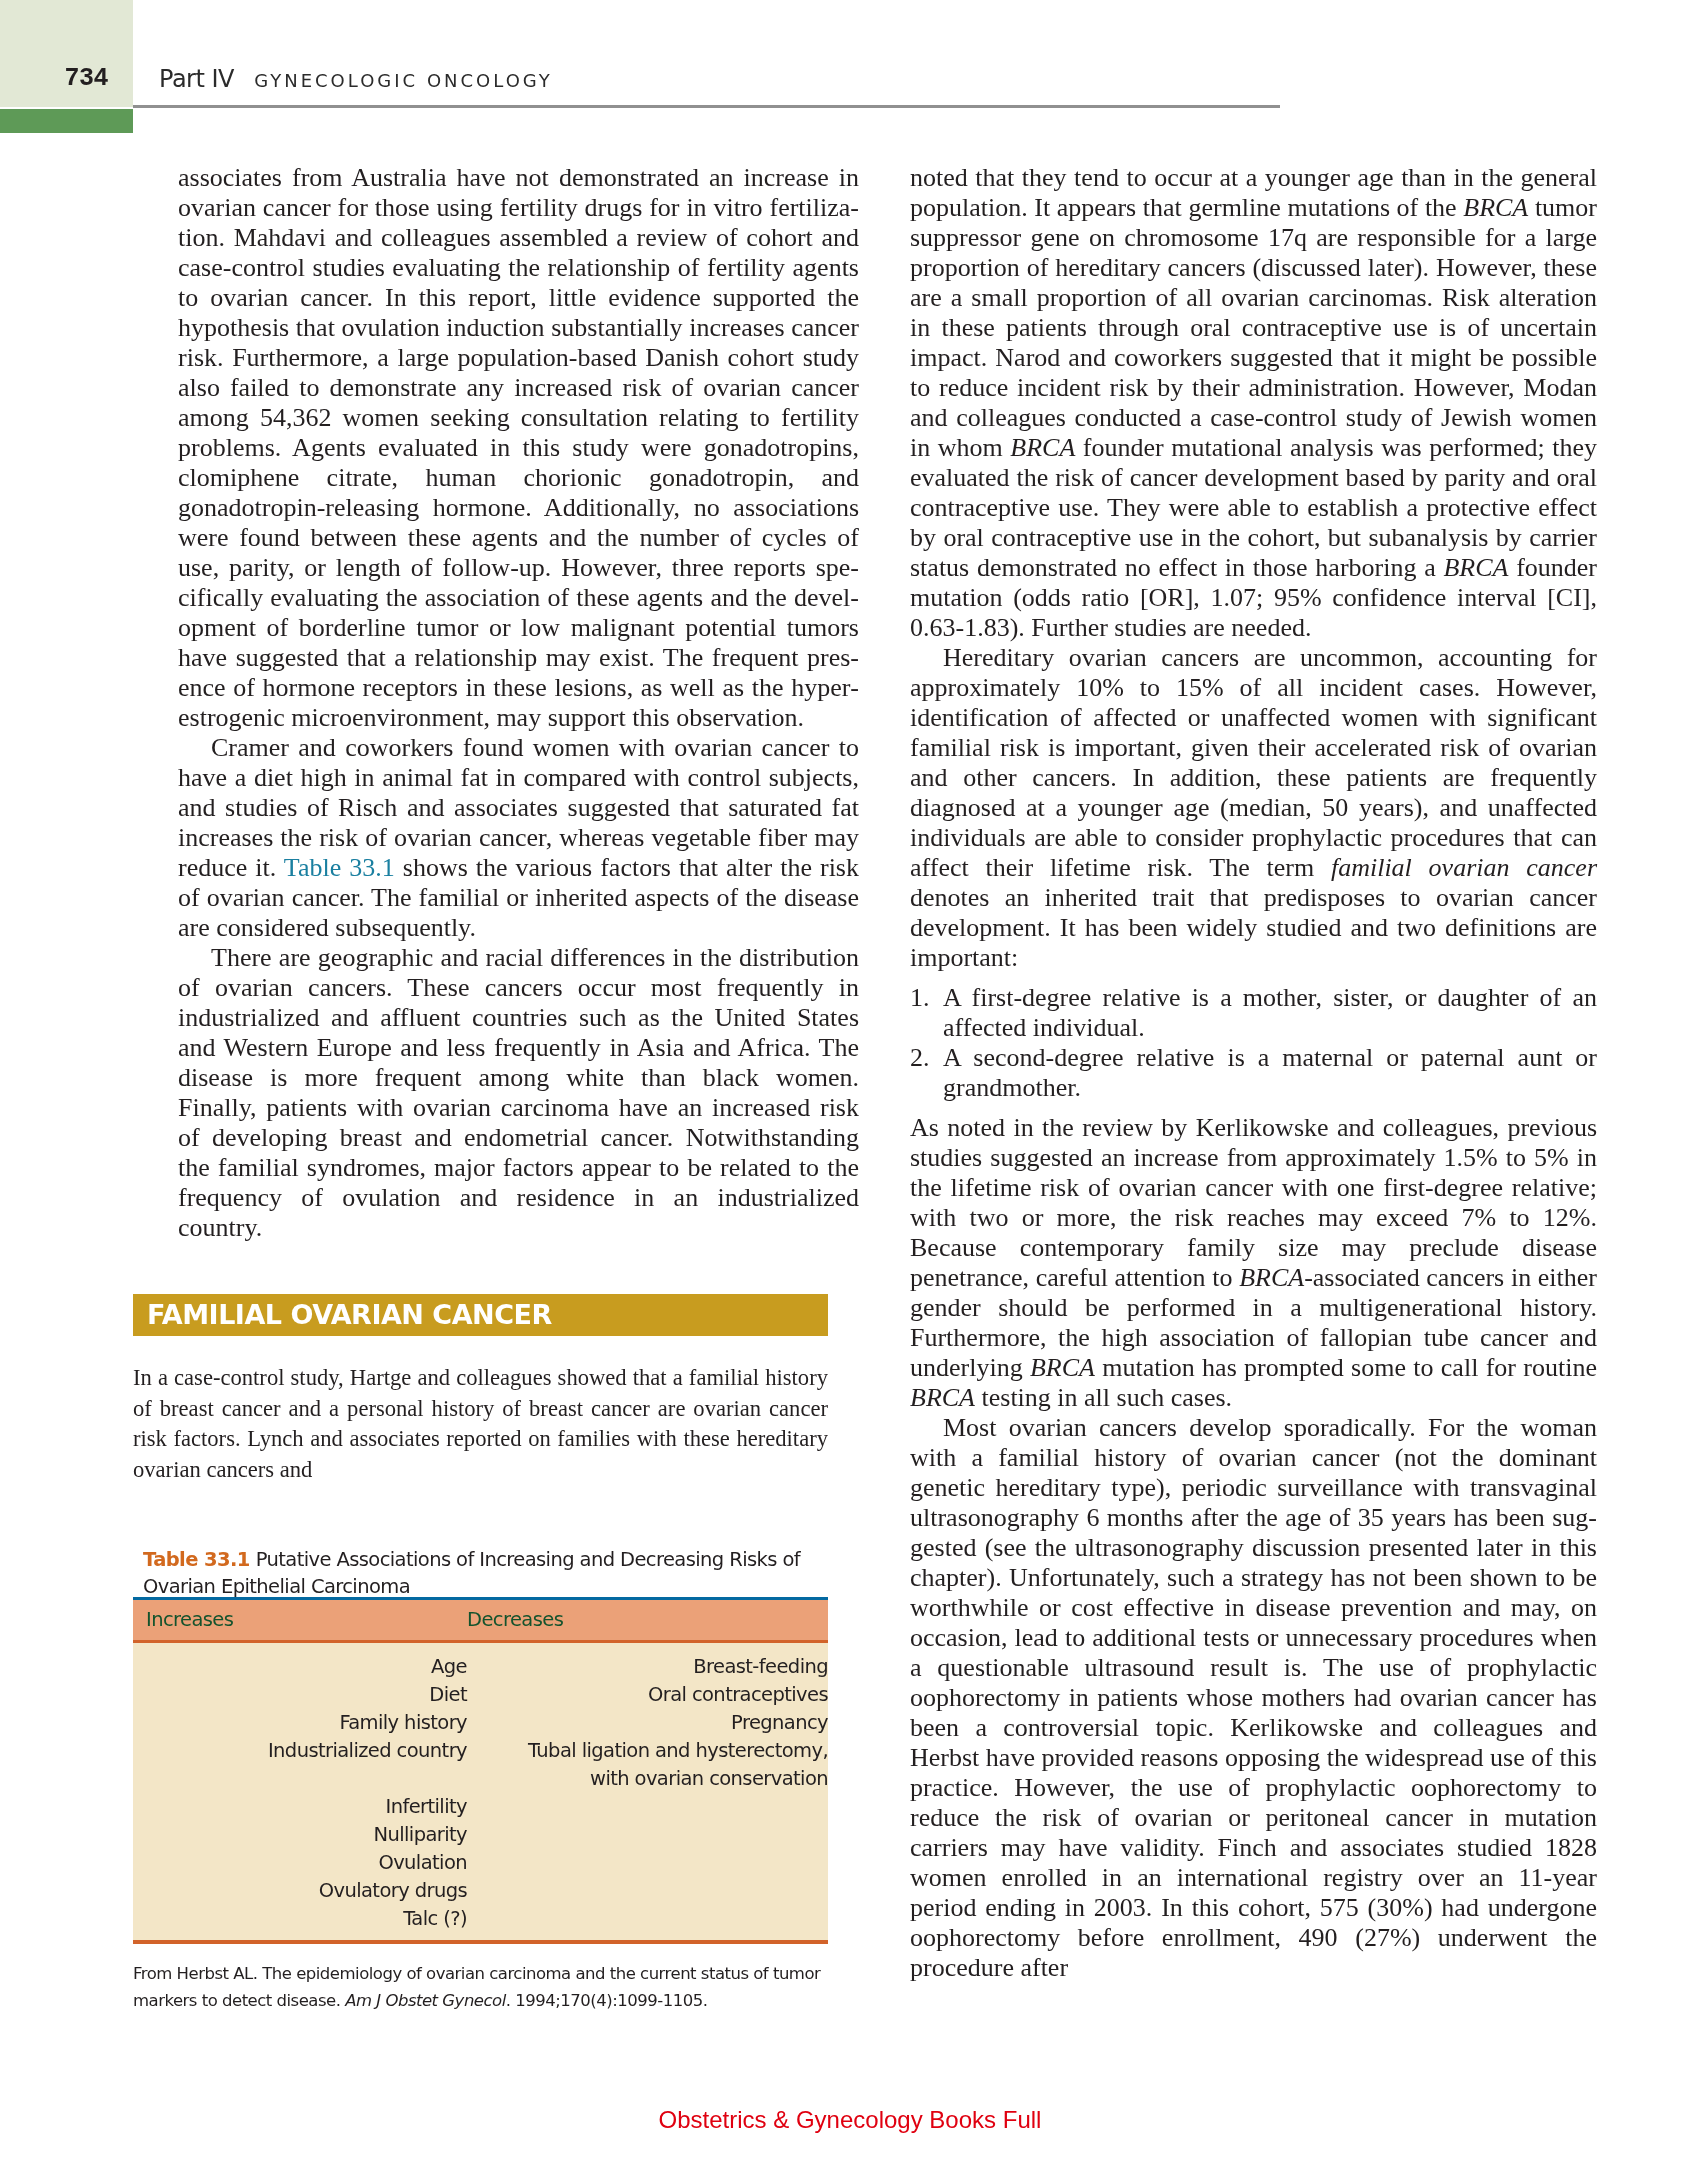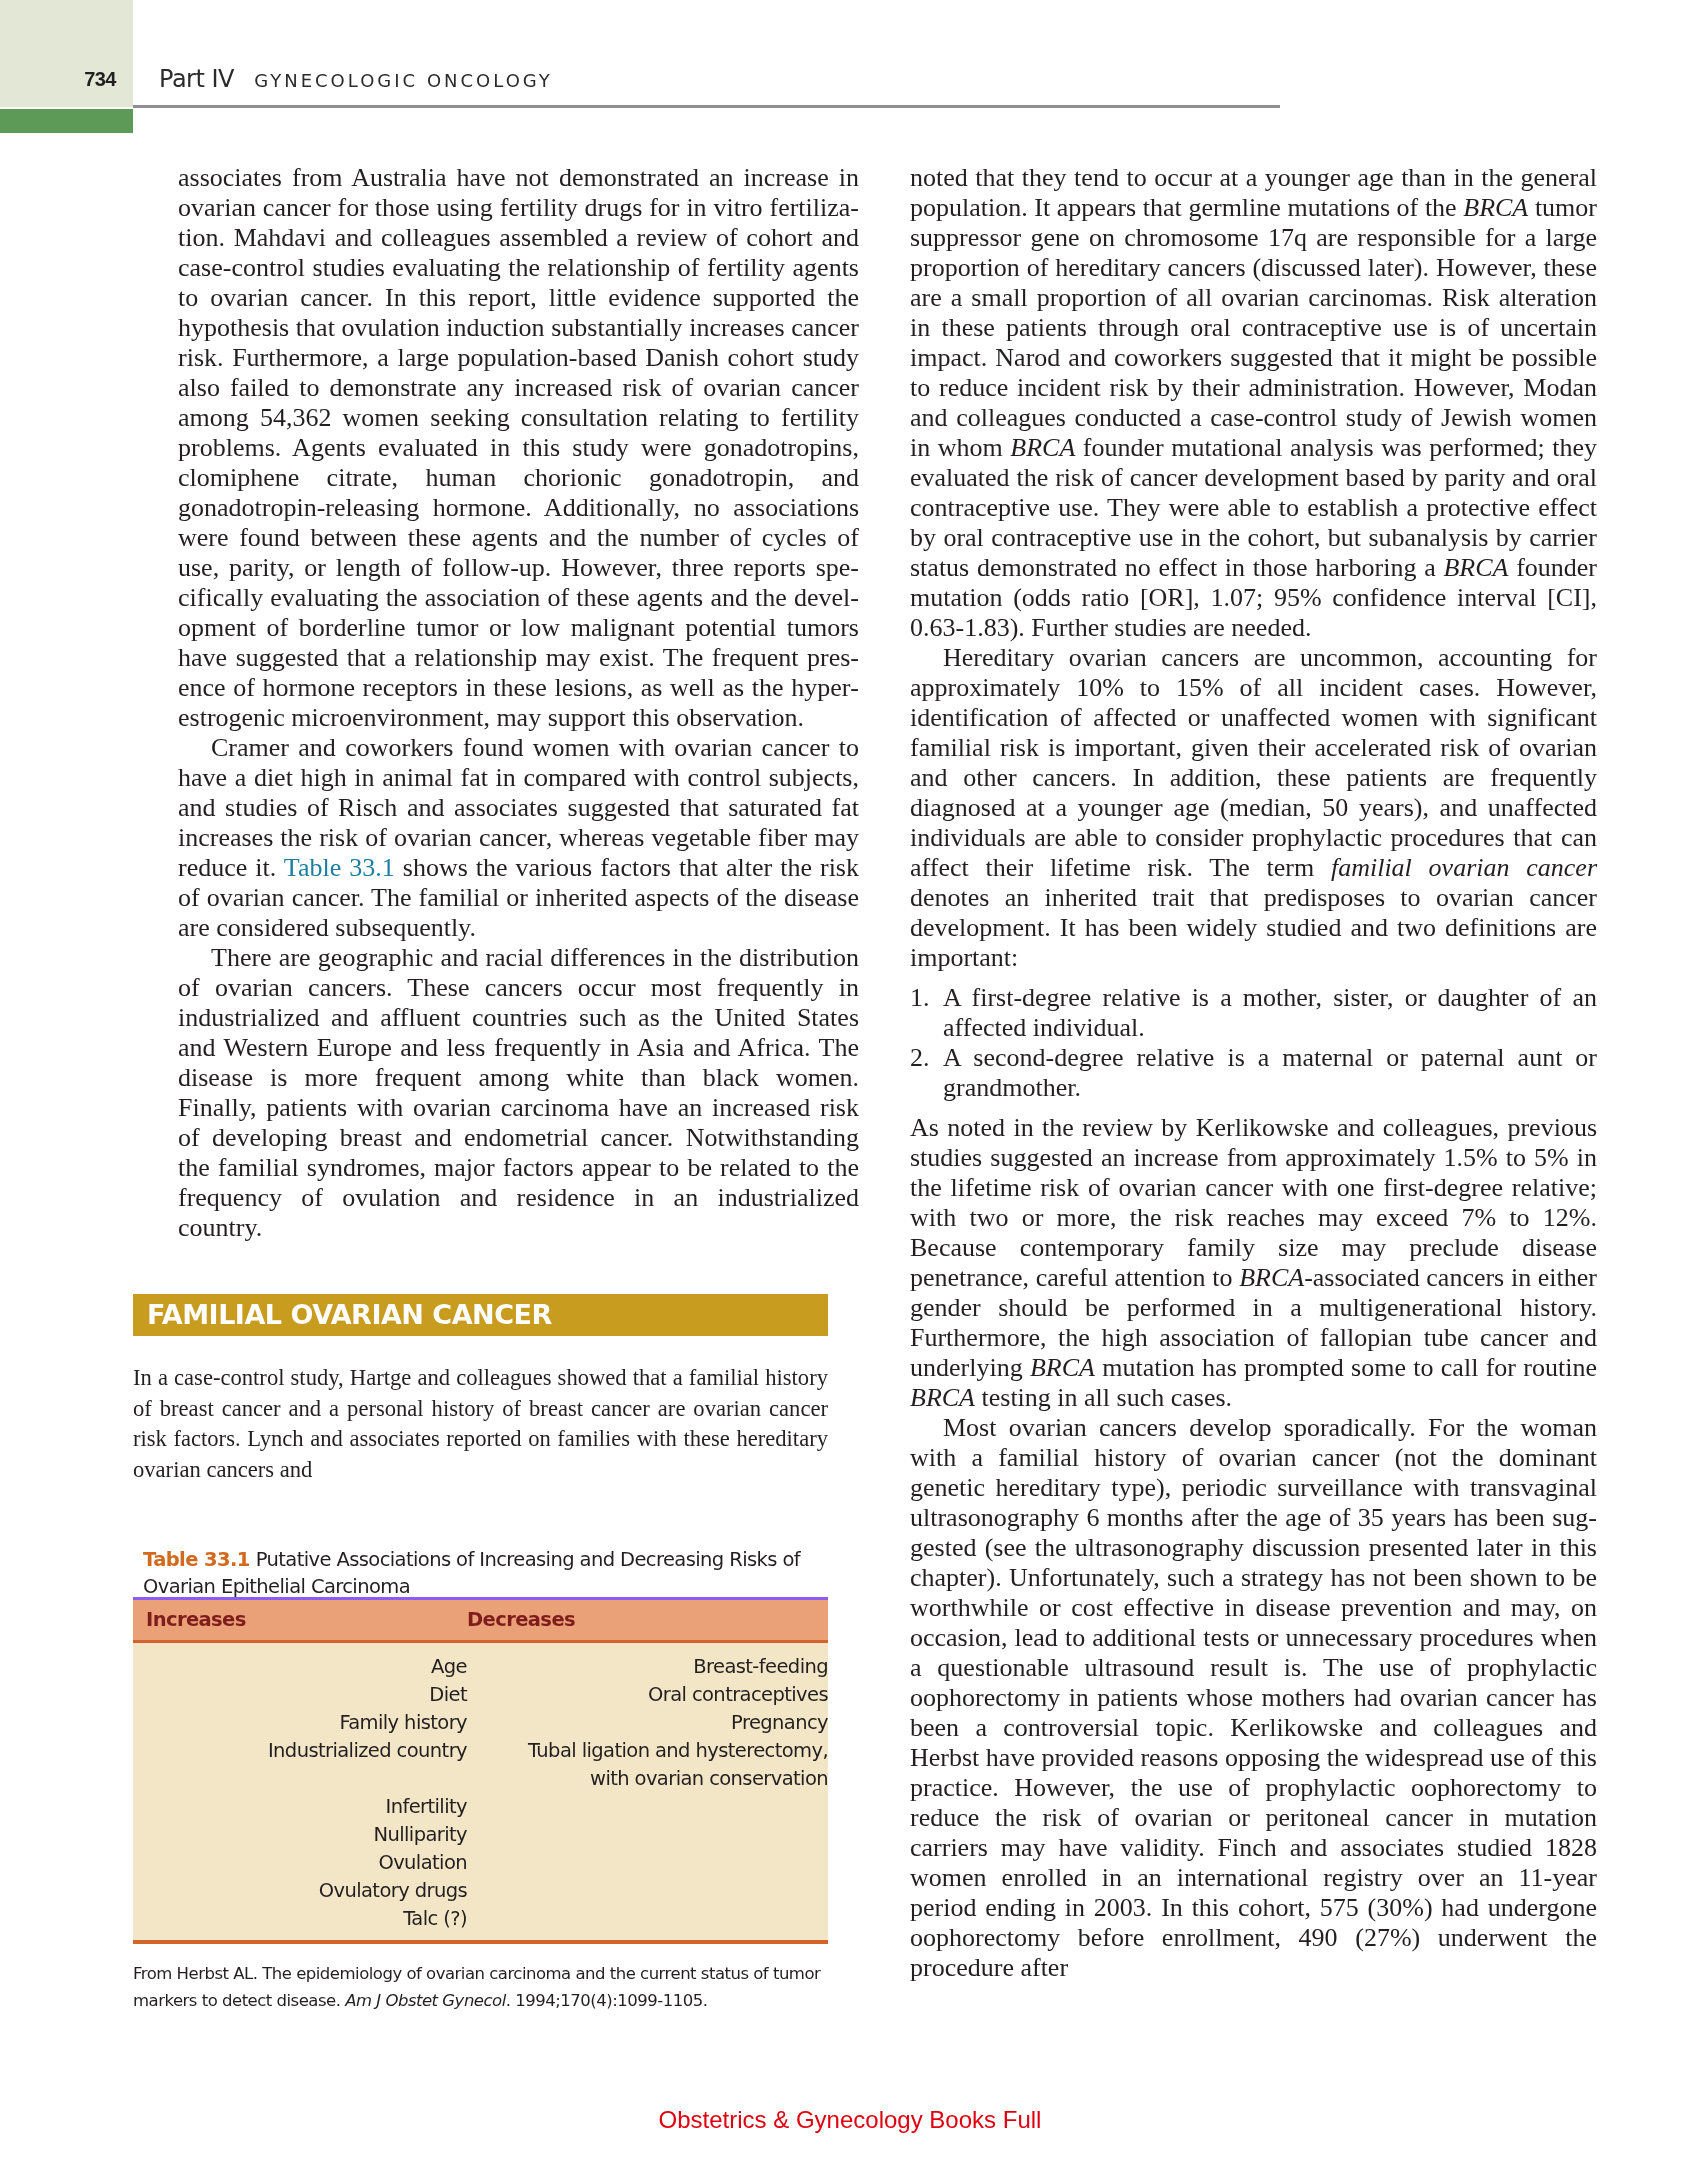--- a/index.html
+++ b/index.html
@@ -1,21 +1,21 @@
 <!DOCTYPE html>
 <html><head>
 <meta charset="utf-8">
 <style>
   html, body { margin: 0; padding: 0; background: #ffffff; }
   body { width: 1700px; height: 2175px; position: relative; overflow: hidden; color: #231f20; }
 
   
   .tab-light { position: absolute; left: 0; top: 0; width: 133px; height: 107px; background: #e2e8d5; }
   .tab-dark { position: absolute; left: 0; top: 109px; width: 133px; height: 24px; background: #5e9a57; }
-  .page-num { position: absolute; left: 0; top: 64px; width: 108px; text-align: right; font-family: Liberation Sans, sans-serif; font-weight: bold; font-size: 20px; color: #231f20; line-height: 30px; letter-spacing: -0.5px; margin-left: 8px; }
+  .page-num { position: absolute; left: 0; top: 64px; width: 108px; text-align: right; font-family: Liberation Mono, monospace; font-weight: bold; font-size: 25px; color: #231f20; line-height: 30px; letter-spacing: -0.5px; }
   .running-head { position: absolute; left: 159px; top: 64px; font-family: "DejaVu Sans", sans-serif; font-size: 24px; line-height: 30px; color: #2b2b2b; letter-spacing: 0.5px; }
   .running-head .part { letter-spacing: -0.5px; margin-right: 12px; }
   .running-head .title { letter-spacing: 3px; font-size: 18px; }
   .rule { position: absolute; left: 133px; top: 105px; width: 1147px; height: 3px; background: #909090; }
 
   
   .col { position: absolute; top: 163px; width: 681px; font-family: "Liberation Serif", serif; font-size: 26px; line-height: 30px; text-align: justify; hyphens: manual; margin-left: 45px; }
   .col-left { left: 133px; }
   .col-right { left: 865px; width: 687px; }
   .col p { margin: 0; }
@@ -28,21 +28,21 @@
   .section-body p { margin: 0; }
 
   ol.defs { margin: 10px 0 10px 0; padding: 0; list-style: none; }
   ol.defs li { position: relative; padding-left: 33px; text-align: justify; }
   ol.defs li .num { position: absolute; left: 0; top: 0; }
 
   
   .tbl-caption { position: absolute; left: 143px; top: 1546px; width: 695px; font-family: "DejaVu Sans", sans-serif; font-size: 19.5px; line-height: 27px; color: #231f20; letter-spacing: -0.6px; }
   .tbl-caption .label { color: #d2691e; font-weight: bold; margin-right: 6px; }
   .tbl { position: absolute; left: 133px; top: 1597px; width: 695px; }
-  .tbl-head { background: #eba178; border-top: 3px solid #8b5cf6; border-bottom: 3px solid #d2632a; height: 40px; display: flex; font-family: "DejaVu Sans", sans-serif; font-weight: bold; font-size: 19.5px; line-height: 40px; letter-spacing: -0.6px; color: #7f1d1d; }
+  .tbl-head { background: #eba178; border-top: 3px solid #0369a1; border-bottom: 3px solid #d2632a; height: 40px; display: flex; font-family: "DejaVu Sans", sans-serif; font-weight: normal; font-size: 19.5px; line-height: 40px; letter-spacing: -0.6px; color: #14532d; }
   .tbl-body { background: #f3e6c7; border-bottom: 4px solid #d2632a; height: 301px; display: flex; padding-top: 10px; box-sizing: border-box; font-family: "DejaVu Sans", sans-serif; font-size: 19.5px; line-height: 28px; letter-spacing: -0.6px; color: #231f20; text-align: right; }
   .tcol-a { width: 334px; padding-left: 13px; box-sizing: border-box; }
   .tcol-b { width: 361px; }
   .tcell { display: block; }
   .tcell.hang { padding-left: 25px; }
   .tbl-source { position: absolute; left: 133px; top: 1960px; width: 700px; font-family: "DejaVu Sans", sans-serif; font-size: 16.5px; line-height: 27px; letter-spacing: -0.5px; color: #231f20; }
 
   .watermark { position: absolute; left: 0; top: 2103px; width: 1700px; text-align: center; font-family: "Liberation Sans", sans-serif; font-size: 24px; line-height: 34px; color: #e00010; }
 </style>
 </head>

